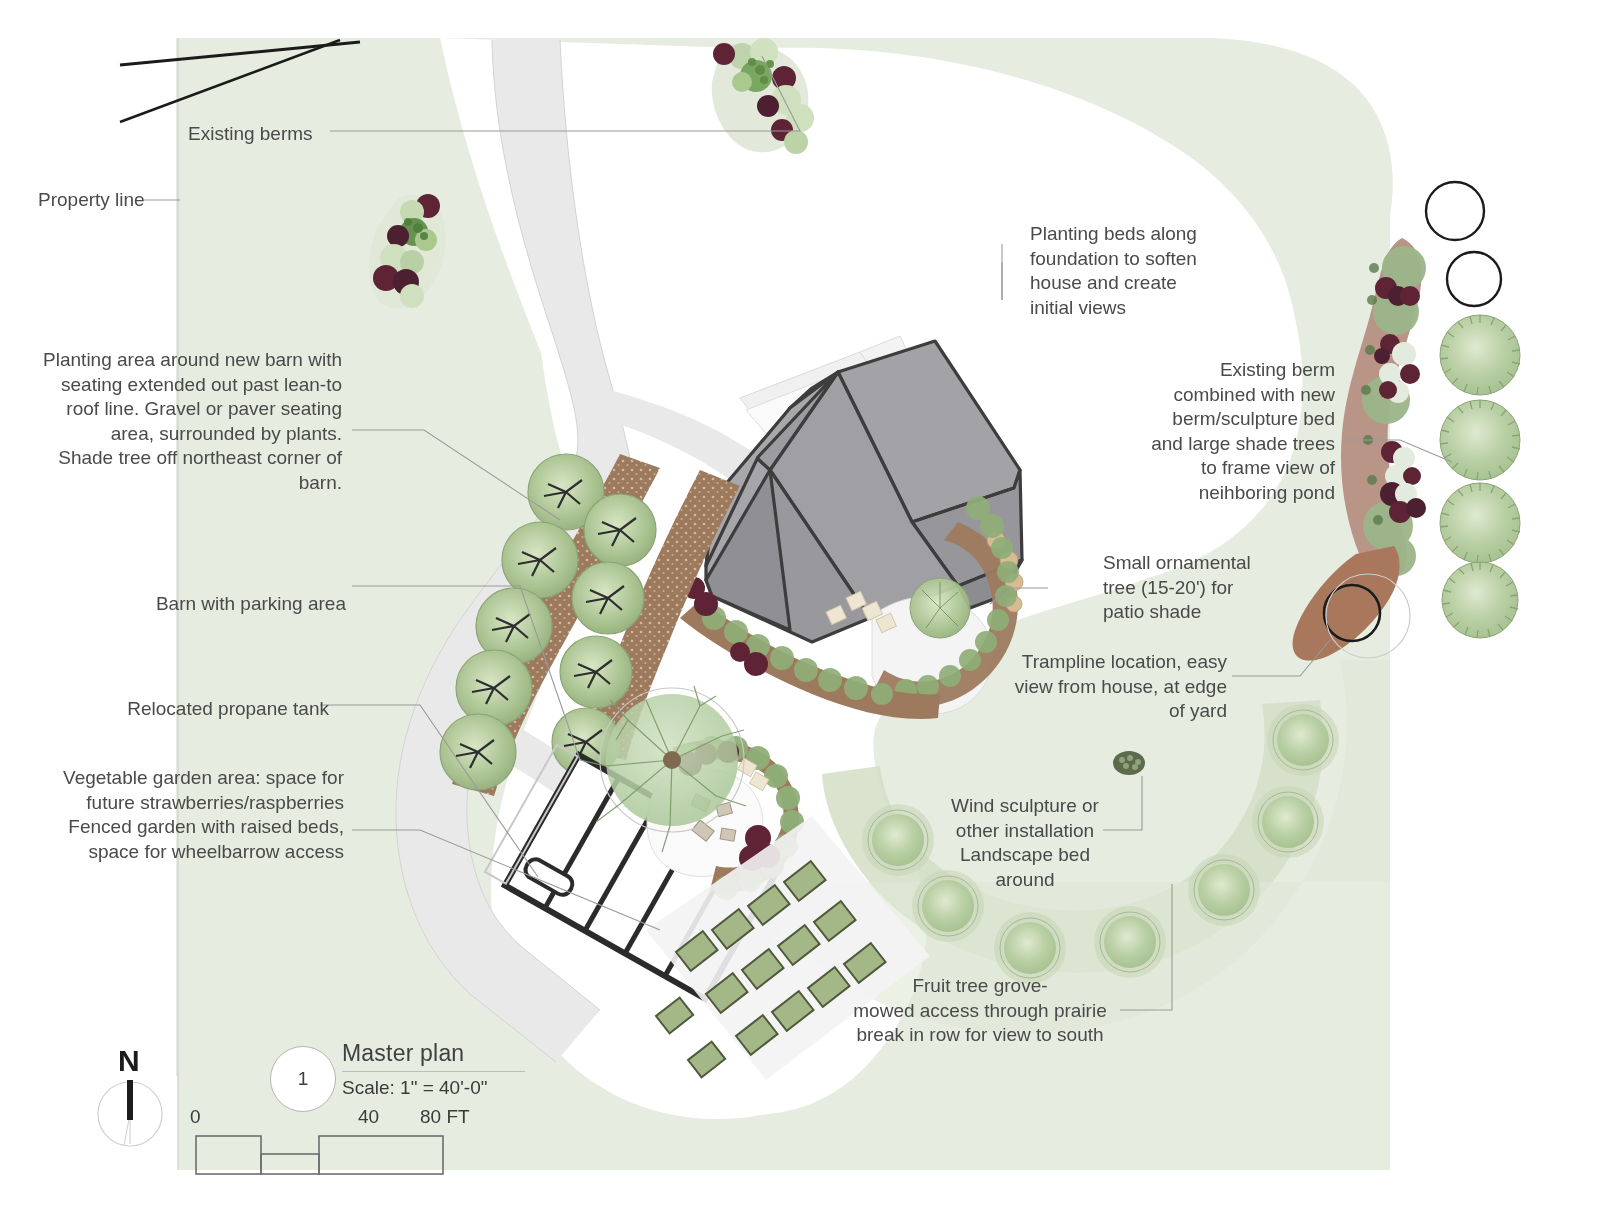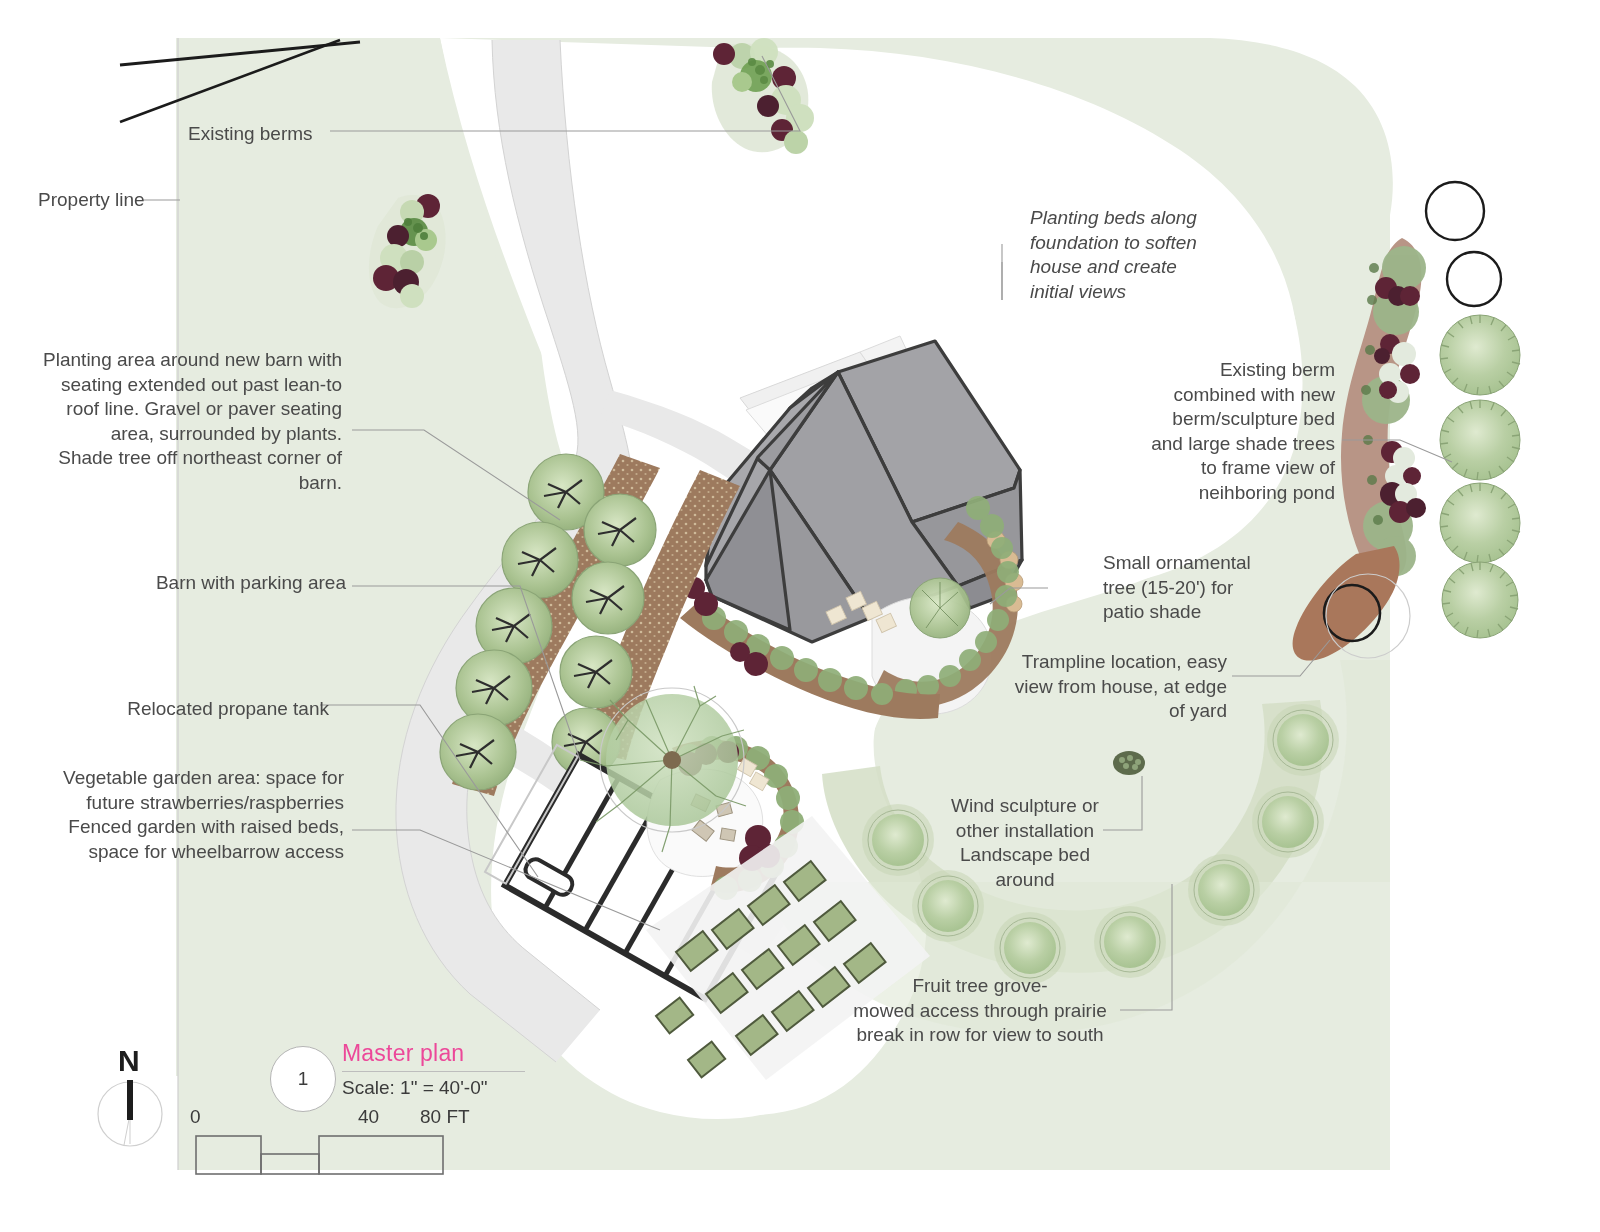--- a/index.html
+++ b/index.html
@@ -73,21 +73,21 @@
     background: #fff;
   }
   #title-text {
     position: absolute;
     left: 262px;
     top: 26px;
     width: 200px;
   }
   #title-main {
     font-size: 23px;
-    color: #ec4899;
+    color: #404040;
     padding-bottom: 4px;
     letter-spacing: 0.2px;
   }
   #title-rule {
     width: 183px;
     height: 1px;
     background: #bdbdbd;
   }
   #title-scale {
     font-size: 19px;
@@ -718,27 +718,27 @@
   </svg>
 
   <div class="anno left" style="left:188px; top:122px; width:180px;">Existing berms</div>
   <div class="anno left" style="left:26px;  top:188px; width:150px;margin-left:12px;">Property line</div>
   <div class="anno right" style="left:24px;  top:348px; width:318px;">Planting area around new barn with
 seating extended out past lean-to
 roof line. Gravel or paver seating
 area, surrounded by plants.
 Shade tree off northeast corner of
 barn.</div>
-  <div class="anno right" style="left:140px; top:571px; width:206px;">Barn with parking area</div>
+  <div class="anno right" style="left:140px; top:592px; width:206px;">Barn with parking area</div>
   <div class="anno right" style="left:119px; top:697px; width:210px;">Relocated propane tank</div>
   <div class="anno right" style="left:52px;  top:766px; width:292px;">Vegetable garden area: space for
 future strawberries/raspberries
 Fenced garden with raised beds,
 space for wheelbarrow access</div>
-  <div class="anno left" style="left:1030px;top:206px; width:240px;font-style:italic;">Planting beds along
+  <div class="anno left" style="left:1030px;top:222px; width:240px;">Planting beds along
 foundation to soften
 house and create
 initial views</div>
   <div class="anno right" style="left:1132px;top:358px; width:203px;">Existing berm
 combined with new
 berm/sculpture bed
 and large shade trees
 to frame view of
 neihboring pond</div>
   <div class="anno left" style="left:1103px;top:551px; width:210px;">Small ornamental

